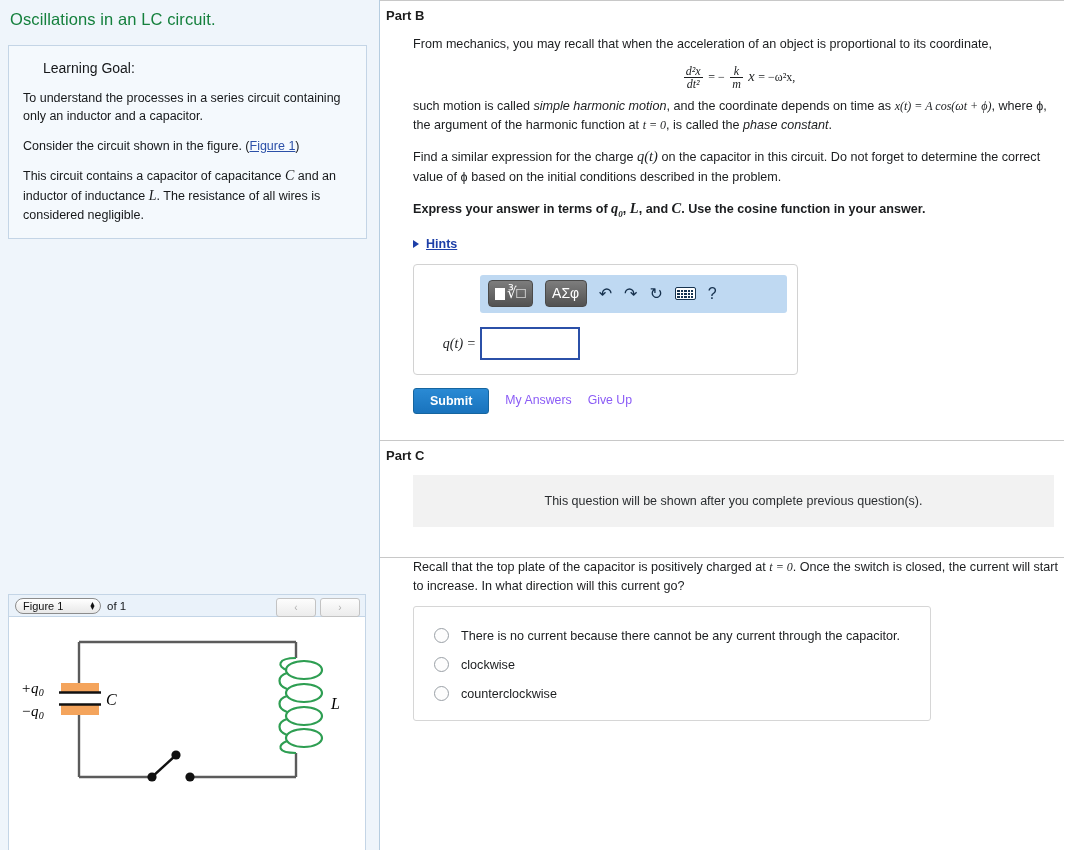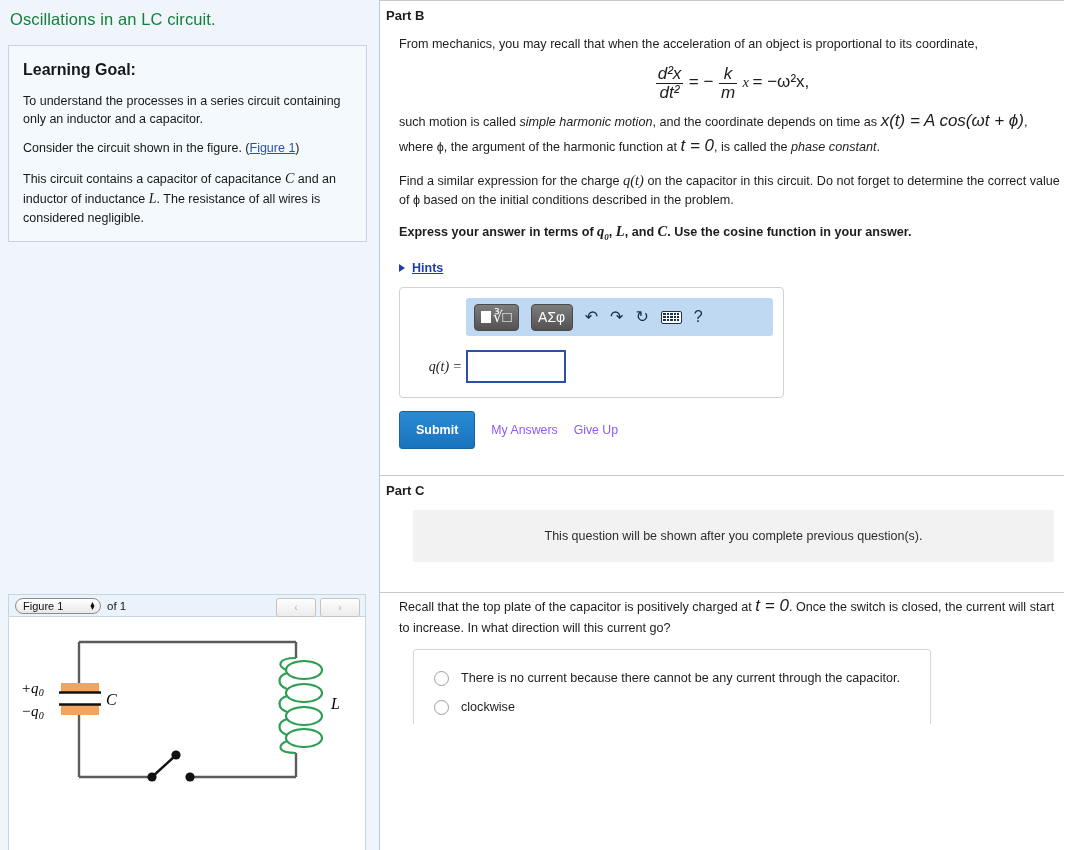--- a/index.html
+++ b/index.html
@@ -24,21 +24,21 @@
     font-size: 16.5px; color: #15803d;
     padding: 10px 0 0 10px; letter-spacing: .1px;
   }
   .goal-box {
     margin: 16px 12px 0 8px;
     border: 1px solid #c4d5e6;
     background: #f4f9fd;
     padding: 12px 14px 14px 14px;
     font-size: 12.5px; color: #16181a; line-height: 1.45;
   }
-  .goal-head { font-weight: bold; font-size: 16px; margin-bottom: 11px; }
+  .goal-head { font-weight: normal; font-size: 14px; margin-bottom: 11px; margin-left: 20px; }
   .goal-box p { margin: 0 0 11px 0; }
   .goal-box p:last-child { margin-bottom: 0; }
   .figlink { color: #2b50a8; text-decoration: underline; cursor: pointer; }
   .mi { font-family: "Liberation Serif", serif; font-style: italic; font-size: 14px; }
 
   
   .fig-wrap { position: absolute; left: 8px; top: 594px; width: 358px; }
   .fig-bar {
     border: 1px solid #c4d5e6; background: #eaf2fa;
     height: 23px; display: flex; align-items: center; padding: 0 6px;
@@ -70,28 +70,28 @@
   .right-panel {
     flex: 1; height: 724px; background: #ffffff;
     box-sizing: border-box; padding: 0 8px 0 0;
     position: relative; overflow: hidden;
   }
   .hr { border-top: 1px solid #c8c8c8; margin: 0 0 0 0; }
   .part-head {
     font-size: 13px; font-weight: bold; color: #1c1c1c;
     margin: 7px 0 12px 6px;
   }
-  .part-body { margin-left: 19px; font-size: 12.6px; color: #1b1d1f; line-height: 1.5; }
+  .part-body { margin-left: 33px; font-size: 12.6px; color: #1b1d1f; line-height: 1.5; }
   .part-body p { margin: 0 0 11px 0; }
   .bold-instr { font-weight: bold; }
   .eqline { text-align: center; margin: 4px 0 6px 0; }
 
   
   .m { font-family: "Liberation Serif", serif; font-style: italic; font-size: 14.5px; }
-  .mn { font-family: Liberation Sans, sans-serif; font-style: normal; font-size: 17px; }
+  .mn { font-family: Liberation Serif, serif; font-style: normal; font-size: 12px; }
   .frac { display: inline-block; vertical-align: middle; text-align: center; font-size: 11px; line-height: 1.05; margin: 0 2px; }
   .frac .num { display: block; border-bottom: 1px solid #1b1d1f; padding: 0 2px; }
   .frac .den { display: block; padding: 0 2px; }
   sub.e { font-size: 9px; vertical-align: sub; font-style: italic; }
 
   
   .hints-row { margin: 14px 0 10px 0; display: flex; align-items: center; cursor: pointer; }
   .tri {
     width: 0; height: 0; border-left: 6px solid #1d3fa8;
     border-top: 4px solid transparent; border-bottom: 4px solid transparent;
@@ -130,21 +130,21 @@
     border: 2px solid #2b50a8; background: #fff; width: 100px; height: 33px;
     box-sizing: border-box; outline: none; font-size: 13px; padding: 0 4px;
     font-family: "Liberation Sans", sans-serif;
   }
 
   
   .submitrow { display: flex; align-items: center; gap: 16px; margin: 13px 0 0 0; }
   .submit-btn {
     background: linear-gradient(#2a8ad4, #1973bd); border: 1px solid #16659f;
     border-radius: 3px; color: #fff; font-weight: bold; font-size: 12.5px;
-    padding: 11px 16px; cursor: pointer;
+    padding: 5px 16px; cursor: pointer;
   }
   .gray-link { color: #8b5cf6; font-weight: normal; font-size: 12.3px; cursor: default; }
   .blue-link { color: #1d3fa8; font-weight: bold; font-size: 12.3px; text-decoration: underline; cursor: pointer; }
 
   
   .notice {
     background: #f2f2f2; color: #2a2d30; font-size: 12.5px;
     height: 52px; display: flex; align-items: center; justify-content: center;
     margin-left: 33px; margin-right: 10px;
   }

